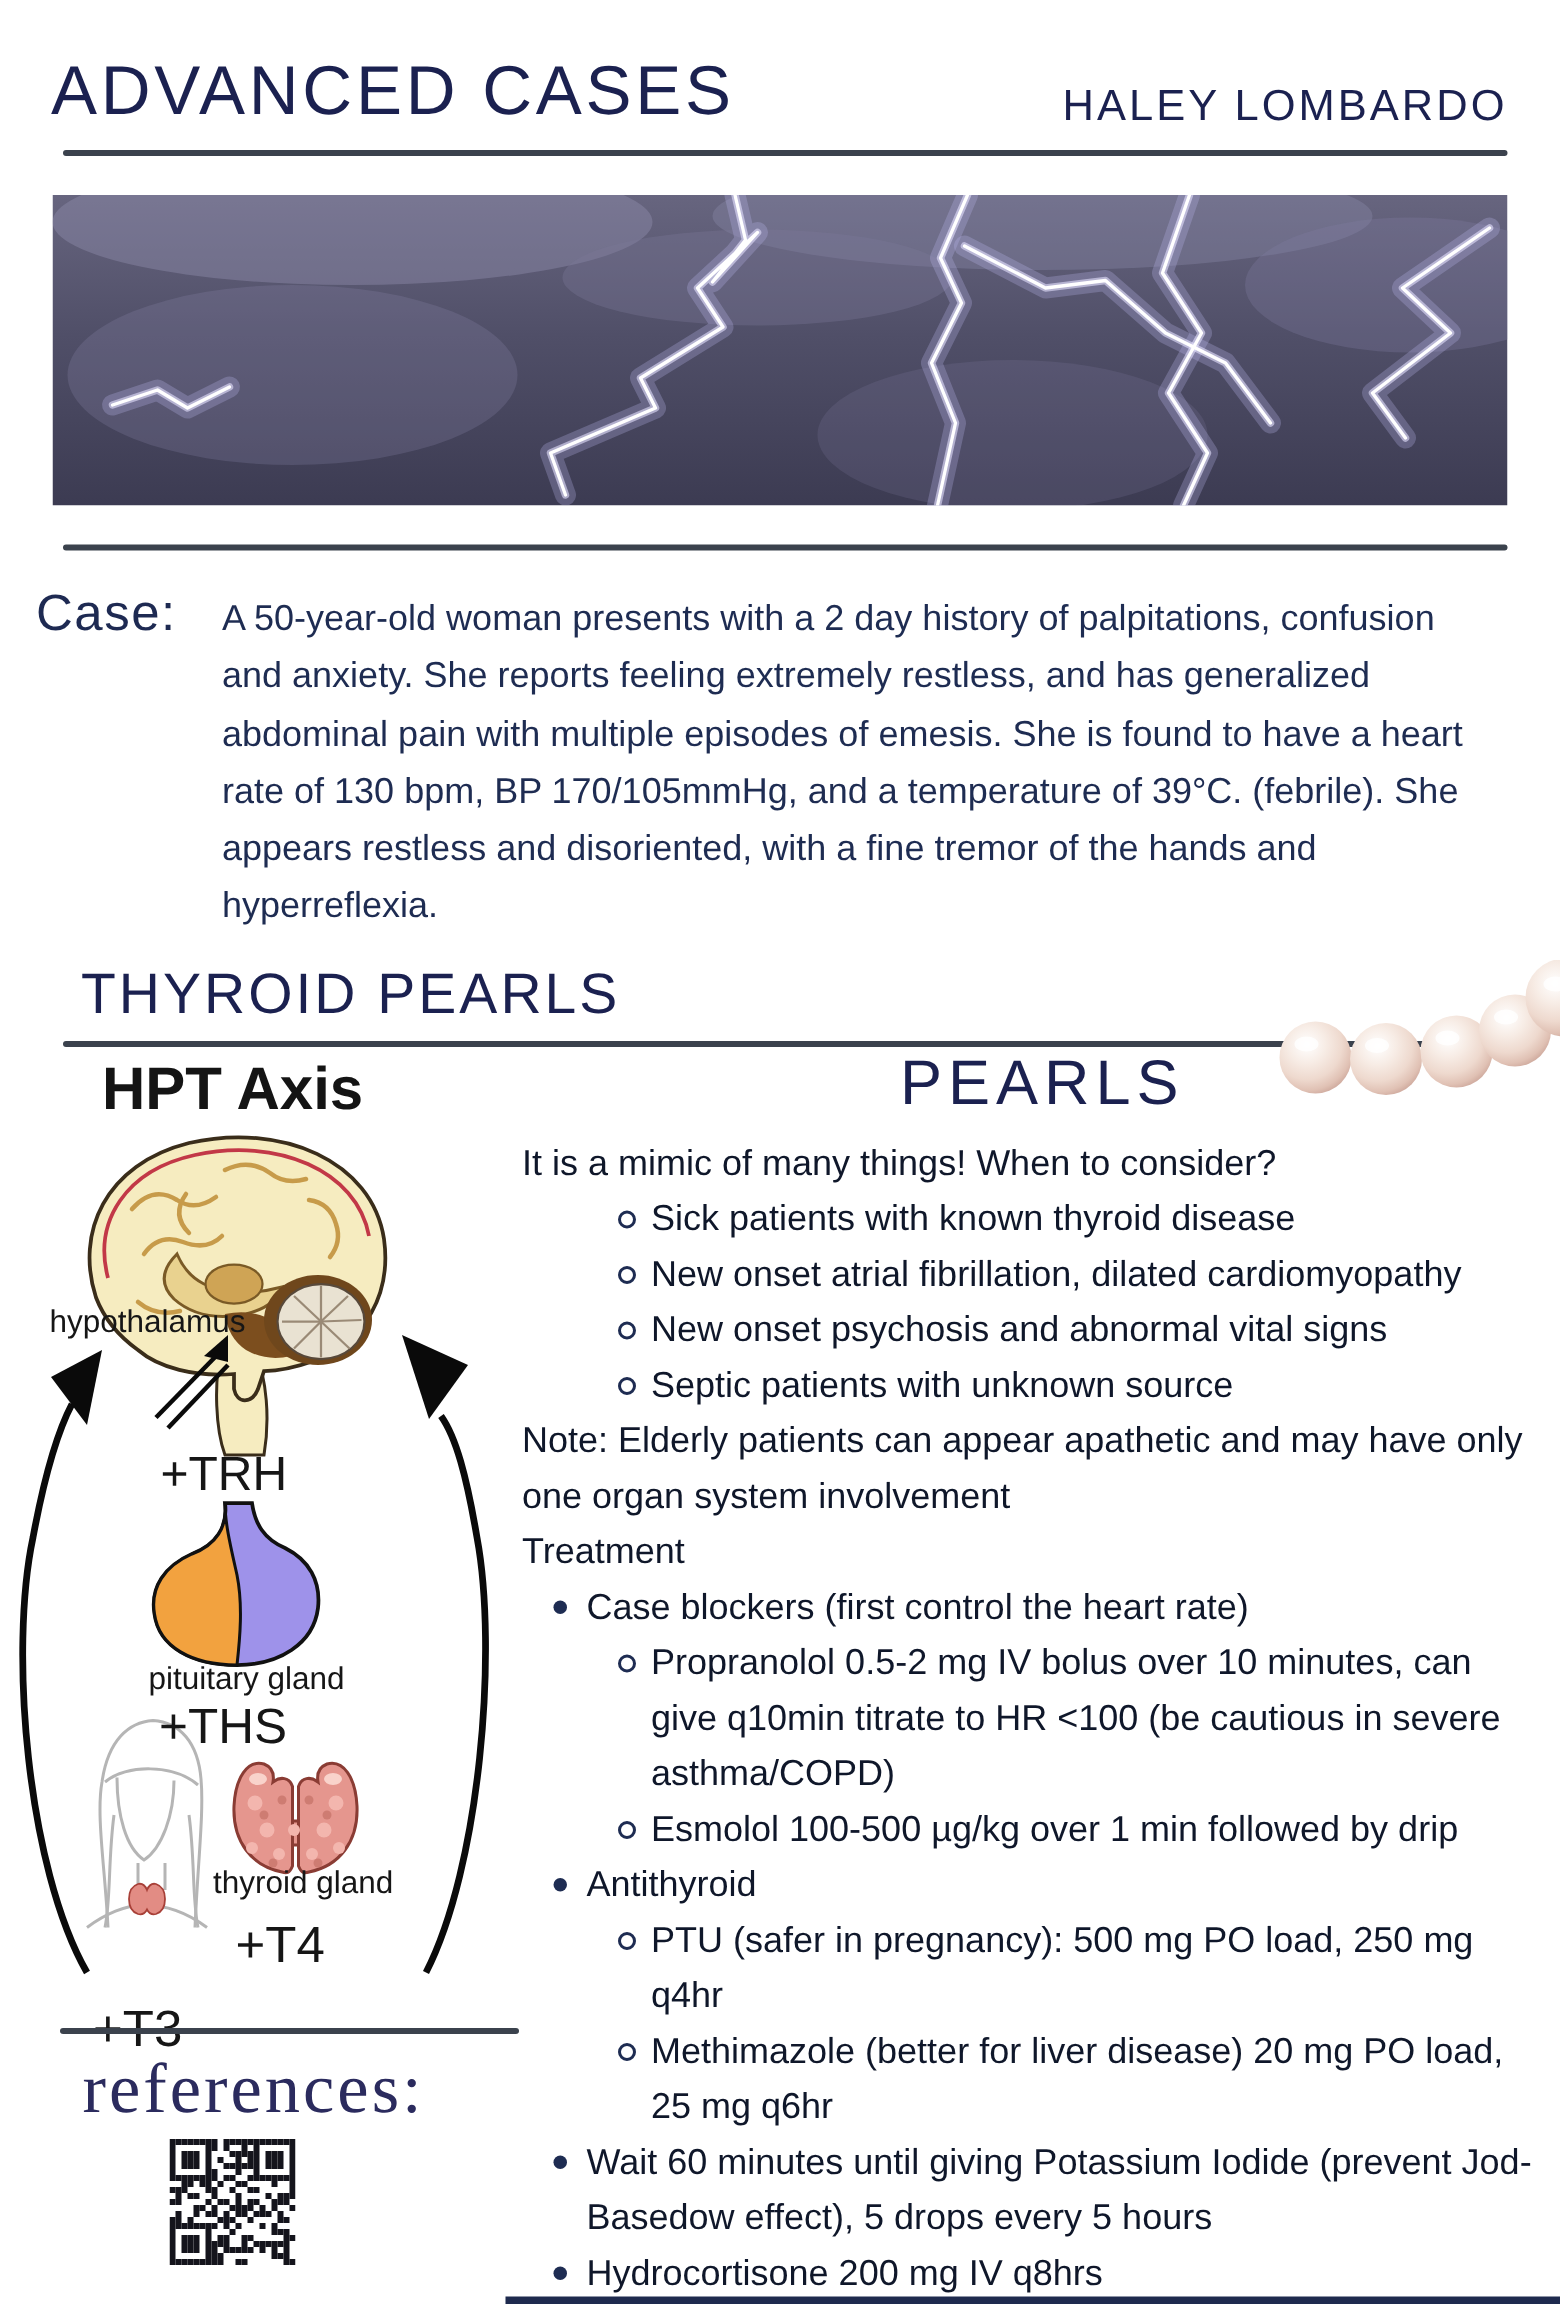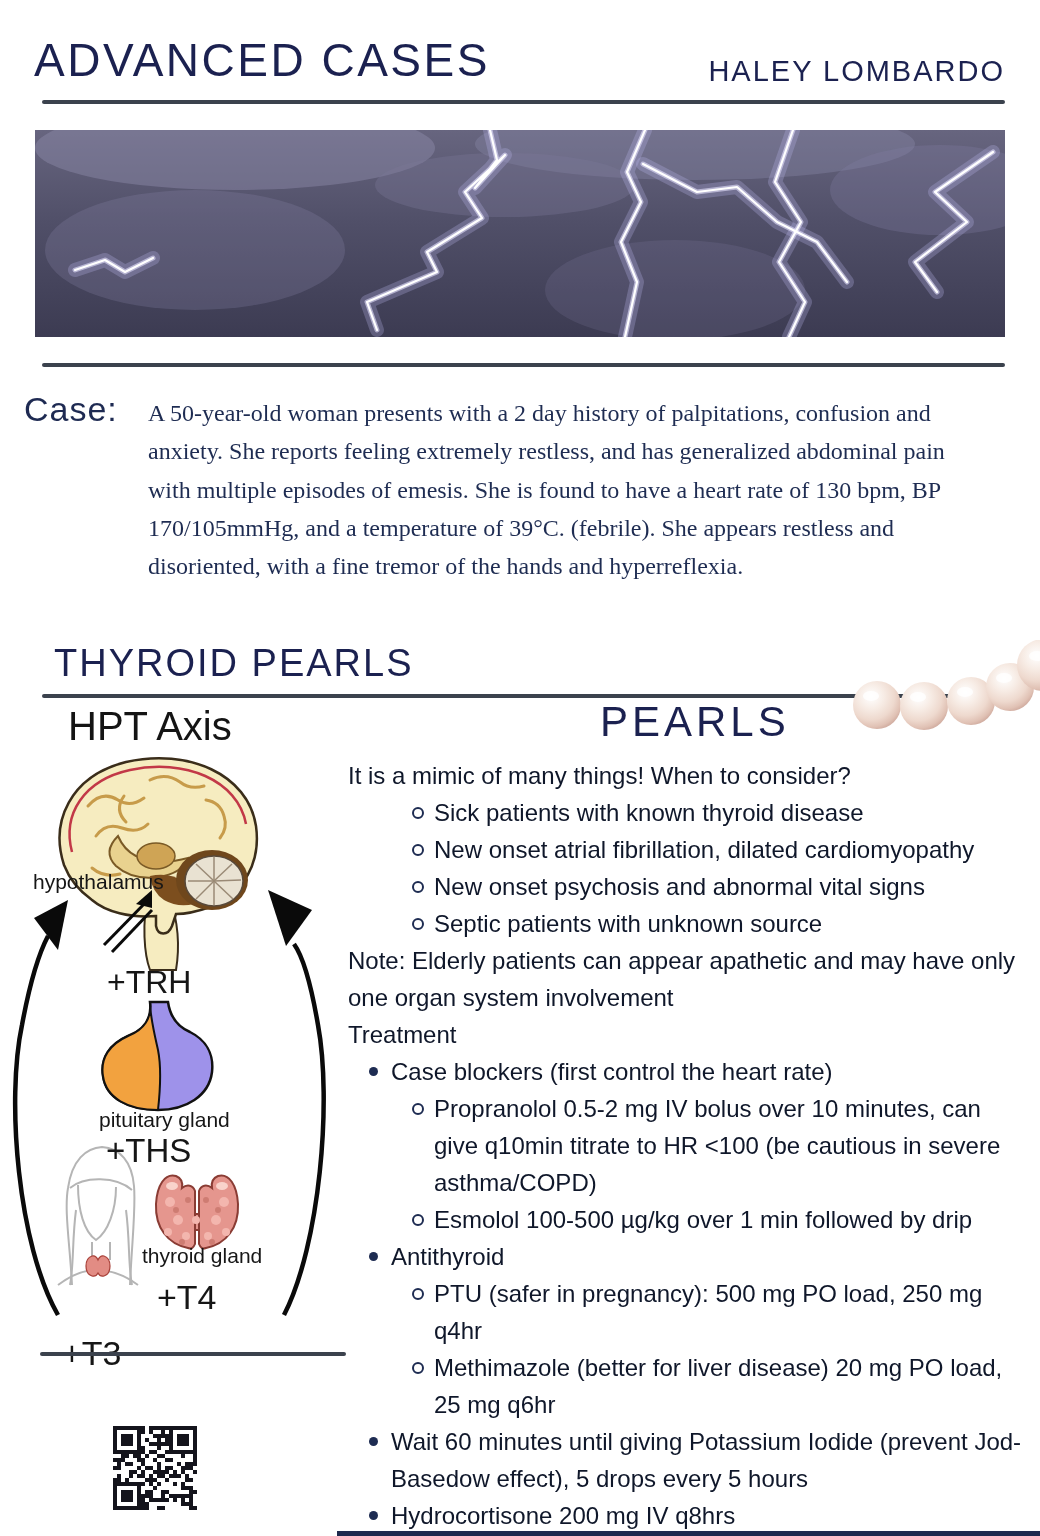--- a/index.html
+++ b/index.html
@@ -30,31 +30,31 @@
   .rule4{left:40px;top:1352px;width:306px;}
   .bottom-bar{left:337px;top:1531px;width:703px;height:5px;background:#1e2a4e;}
   
   .banner{left:35px;top:130px;width:970px;height:207px;}
   
   .case-label{
     left:24px;top:390px;font-size:34px;color:#1e2a52;letter-spacing:1px;font-weight:500;
   }
   .case-text{
     left:148px;top:394px;width:840px;
-    font-size:24px;line-height:38.3px;color:#1e2c52;font-family:Liberation Serif, serif;
+    font-size:24px;line-height:38.3px;color:#1e2c52;
   }
   
   .storm-title{
     left:54px;top:642px;font-size:38px;letter-spacing:2px;font-weight:500;color:#1b2150;white-space:nowrap;
   }
   .pearls-title{
     left:600px;top:698px;font-size:42px;letter-spacing:4px;font-weight:500;color:#1b2150;white-space:nowrap;
   }
   .hpt-title{
-    left:68px;top:704px;font-size:40px;font-weight:400;color:#141414;white-space:nowrap;
+    left:68px;top:704px;font-size:40px;font-weight:700;color:#141414;white-space:nowrap;
   }
   
   .dlabel{color:#161616;white-space:nowrap;}
   .lbl-hypothalamus{left:33px;top:870px;font-size:21px;}
   .lbl-trh{left:107px;top:964px;font-size:32px;font-weight:500;}
   .lbl-pituitary{left:99px;top:1108px;font-size:21px;}
   .lbl-ths{left:106px;top:1132px;font-size:33px;font-weight:500;}
   .lbl-thyroid{left:142px;top:1244px;font-size:21px;}
   .lbl-t3{left:62px;top:1334px;font-size:34px;font-weight:500;}
   .lbl-t4{left:157px;top:1278px;font-size:34px;font-weight:500;}
@@ -291,20 +291,21 @@
         <li class="sub">Esmolol 100-500 µg/kg over 1 min followed by drip</li>
         <li class="lvl1">Antithyroid</li>
         <li class="sub">PTU (safer in pregnancy): 500 mg PO load, 250 mg q4hr</li>
         <li class="sub">Methimazole (better for liver disease) 20 mg PO load, 25 mg q6hr</li>
         <li class="lvl1">Wait 60 minutes until giving Potassium Iodide (prevent Jod-Basedow effect), 5 drops every 5 hours</li>
         <li class="lvl1">Hydrocortisone 200 mg IV q8hrs</li>
       </ul>
   </div>
 
   <div class="abs rule rule4"></div>
+  <div class="abs ref-title">references:</div>
   <svg class="abs qr" width="84" height="84" viewBox="0 0 84 84">
       <g fill="#14141c">
         <rect x="0" y="0" width="4" height="4"></rect>
         <rect x="4" y="0" width="4" height="4"></rect>
         <rect x="8" y="0" width="4" height="4"></rect>
         <rect x="12" y="0" width="4" height="4"></rect>
         <rect x="16" y="0" width="4" height="4"></rect>
         <rect x="20" y="0" width="4" height="4"></rect>
         <rect x="24" y="0" width="4" height="4"></rect>
         <rect x="28" y="0" width="4" height="4"></rect>

